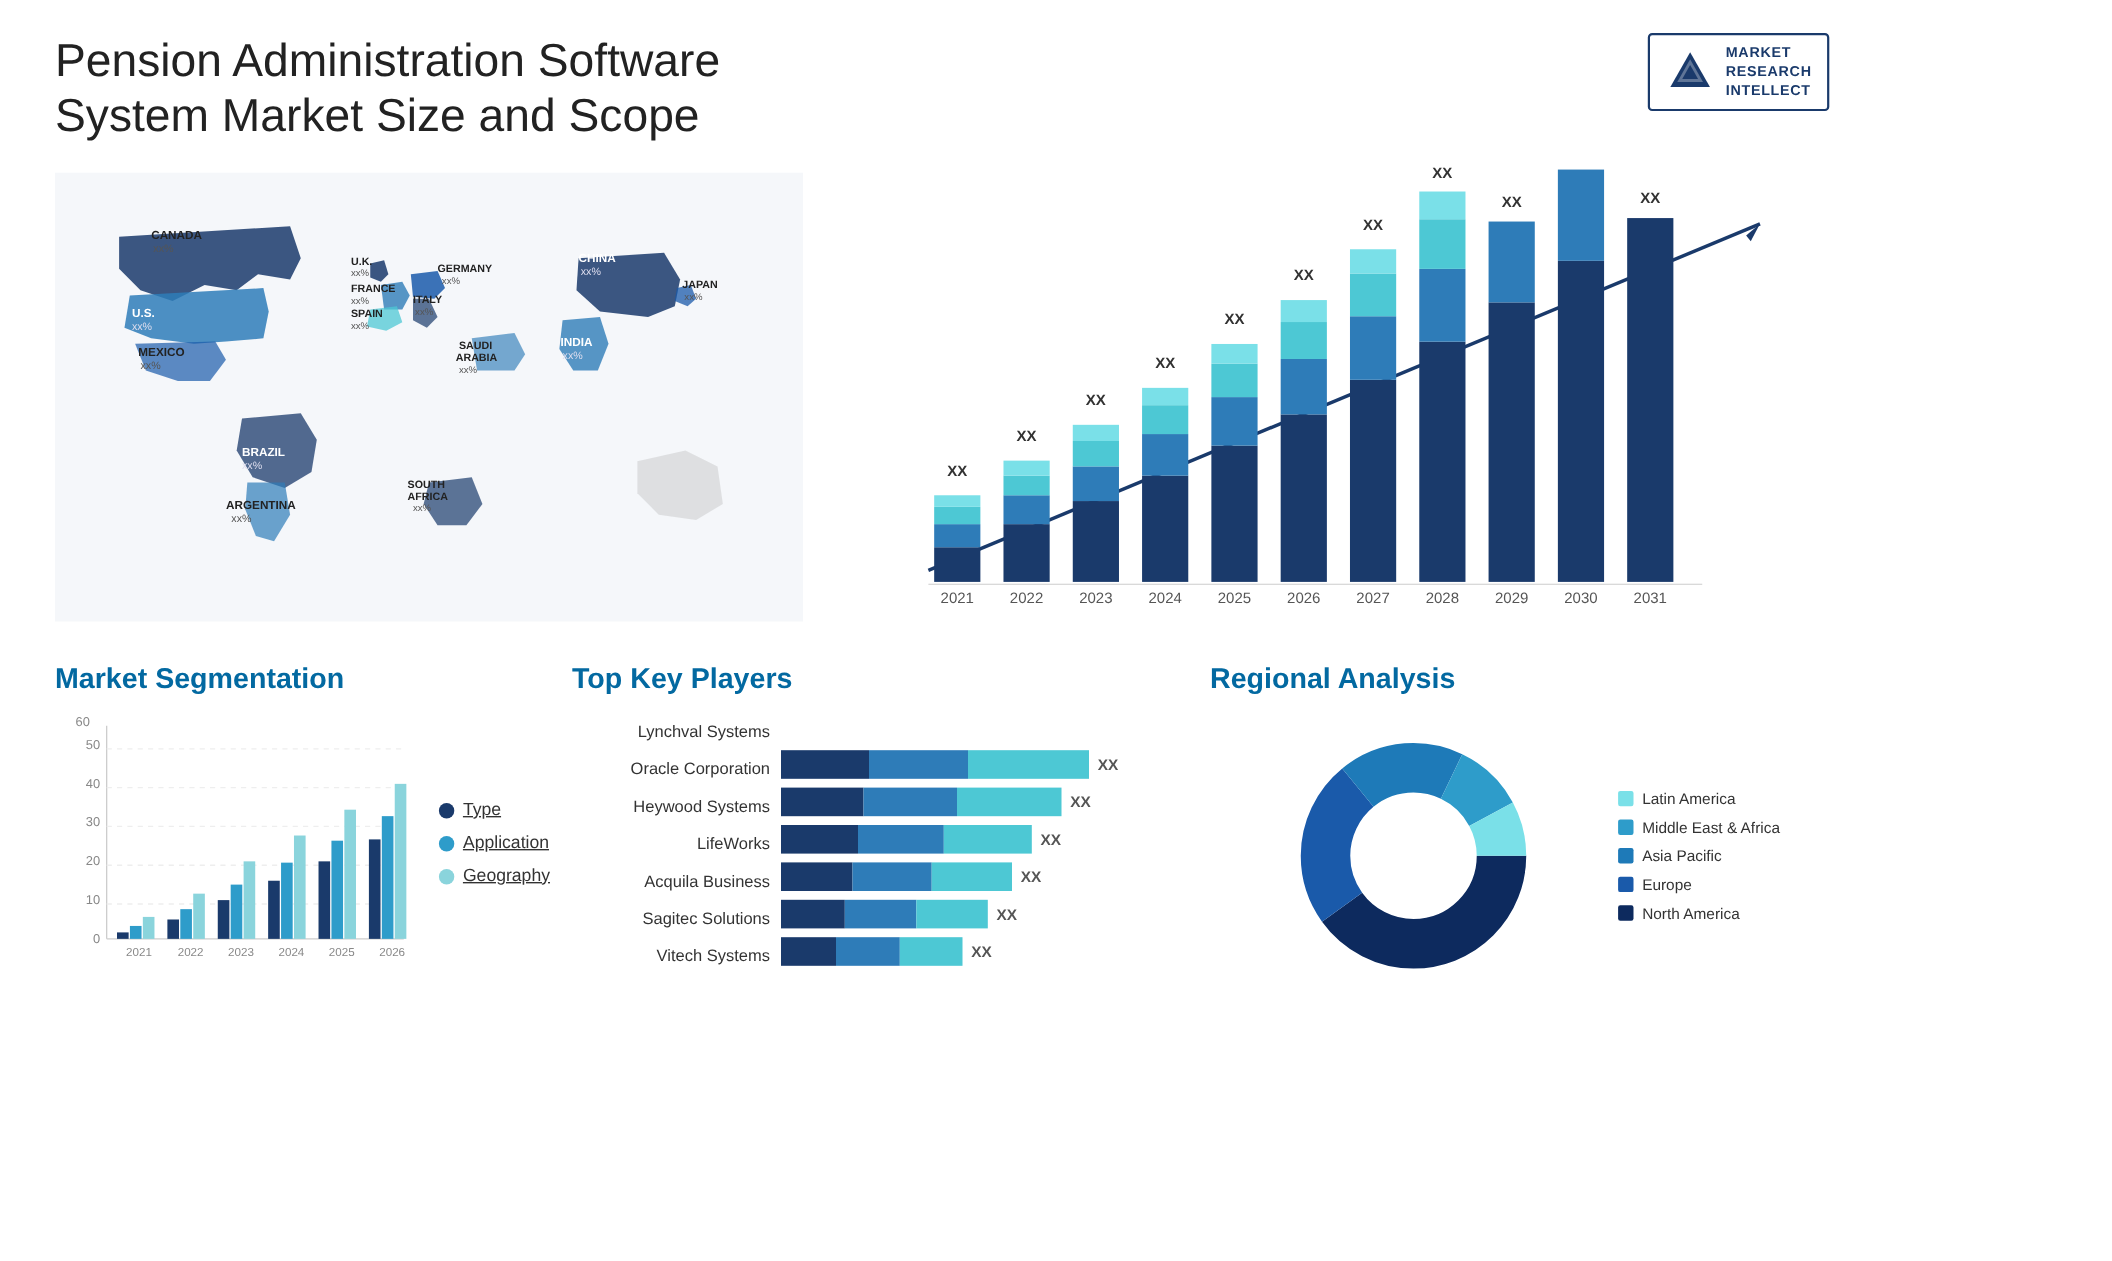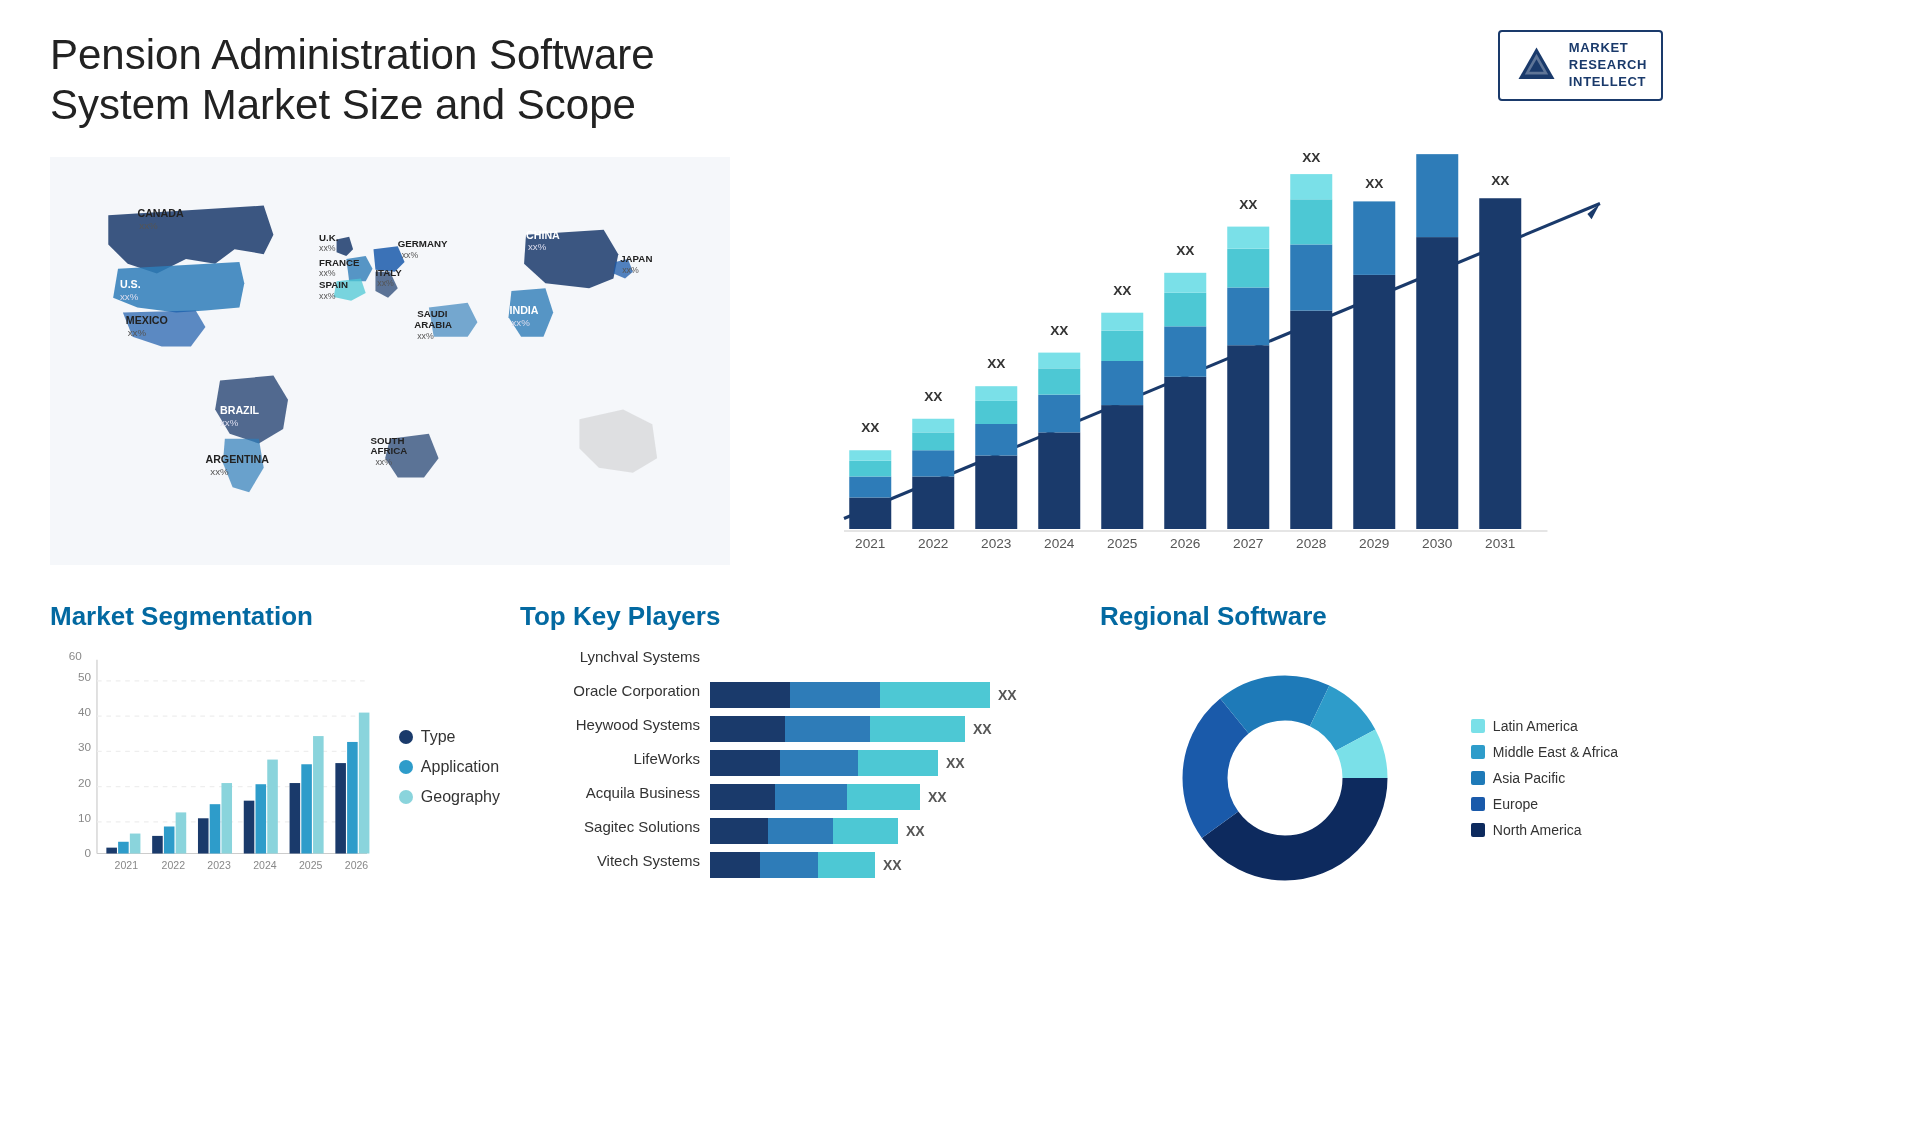--- a/index.html
+++ b/index.html
@@ -106,20 +106,21 @@
       gap: 20px;
     }
     .seg-svg-wrap {
       flex: 1;
     }
     .seg-legend {
       display: flex;
       flex-direction: column;
       gap: 12px;
       padding-top: 80px;
+      text-decoration: underline;
     }
     .legend-item {
       display: flex;
       align-items: center;
       gap: 8px;
       font-size: 16px;
       color: #333;
     }
     .legend-dot {
       width: 14px;
@@ -129,21 +130,21 @@
     }
 
     
     .players-list {
       display: flex;
       flex-direction: column;
       gap: 8px;
     }
     .player-row {
       display: flex;
-      align-items: flex-start;
+      align-items: flex-end;
       gap: 10px;
     }
     .player-name {
       width: 180px;
       font-size: 15px;
       color: #333;
       text-align: right;
       flex-shrink: 0;
     }
     .player-bar-wrap {
@@ -554,21 +555,21 @@
               <div class="bar-segment-mid" style="width:58px;"></div>
               <div class="bar-segment-light" style="width:57px;"></div>
             </div>
             <span class="bar-label">XX</span>
           </div>
         </div>
       </div>
     </div>
 
     <div class="regional-container">
-      <div class="section-title">Regional Software</div>
+      <div class="section-title">Regional Analysis</div>
       <div class="regional-wrap">
 
         <svg viewBox="0 0 280 260" width="280" height="260">
 
           <circle cx="140" cy="130" r="80" fill="none" stroke="#0d2a5e" stroke-width="45" stroke-dasharray="201.06 301.59" stroke-dashoffset="0"></circle>
 
           <circle cx="140" cy="130" r="80" fill="none" stroke="#1a5aaa" stroke-width="45" stroke-dasharray="120.64 382.01" stroke-dashoffset="-201.06"></circle>
 
           <circle cx="140" cy="130" r="80" fill="none" stroke="#1e7ab8" stroke-width="45" stroke-dasharray="90.48 412.17" stroke-dashoffset="-321.7"></circle>
 

